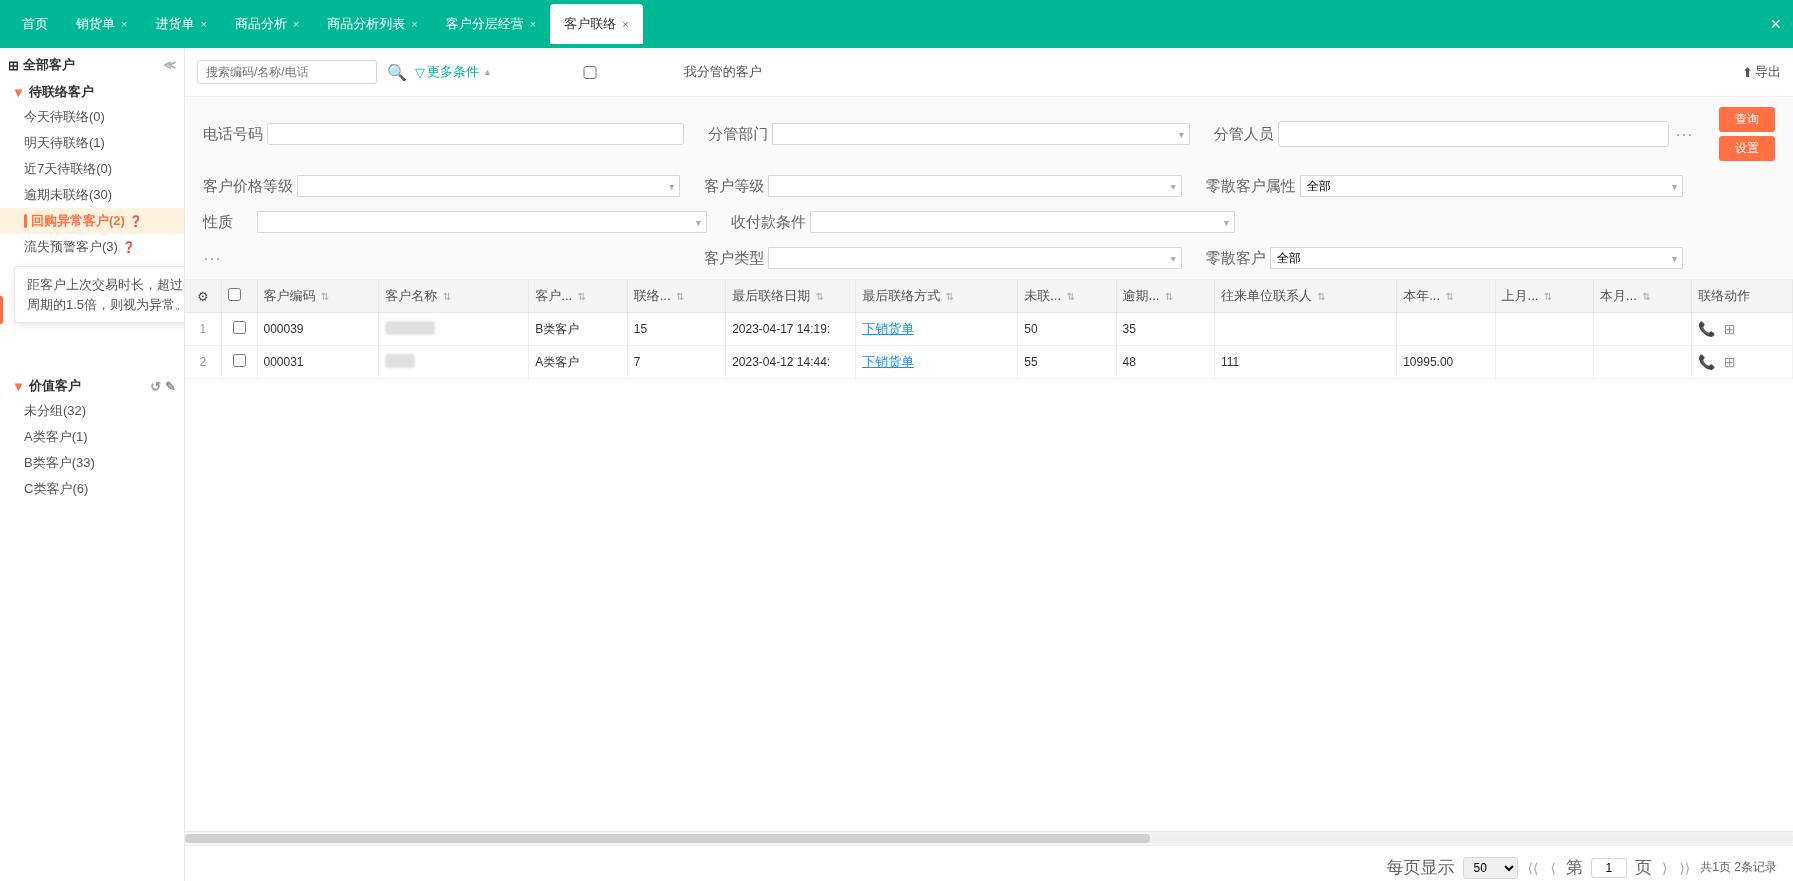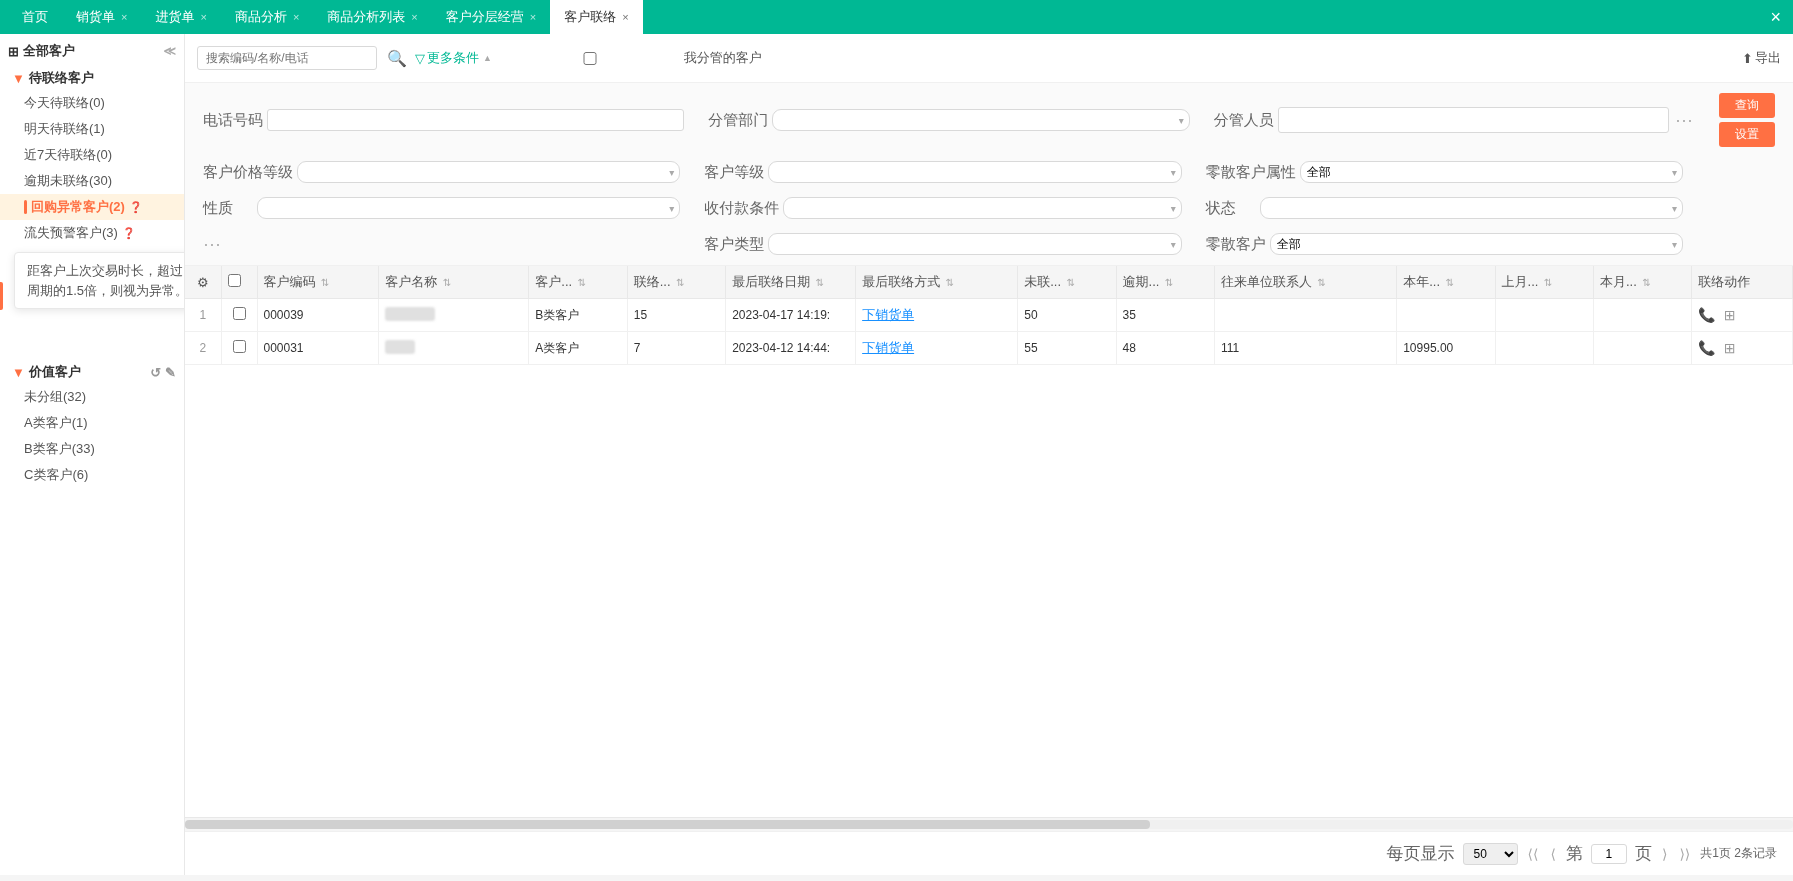--- a/index.html
+++ b/index.html
@@ -1,20 +1,20 @@
 <!DOCTYPE html>
 <html><head>
   <meta charset="utf-8">
   <style>
     * { box-sizing: border-box; margin: 0; padding: 0; font-family: 'Microsoft YaHei', Arial, sans-serif; font-size: 13px; }
     body { background: #f5f5f5; overflow: hidden; width: 1793px; height: 881px; }
 
     
     .top-nav {
-      height: 34px;
+      height: 48px;
       background: #00b894;
       display: flex;
       align-items: center;
       padding: 0 8px;
       color: #fff;
       position: relative;
     }
     .top-nav .nav-item {
       padding: 0 14px;
       height: 40px;
@@ -322,21 +322,21 @@
       white-space: nowrap;
       min-width: 50px;
     }
     .f-control {
       flex: 1;
       min-width: 0;
     }
     .f-select-box {
       width: 100%;
       border: 1px solid #d9d9d9;
-      border-radius: 9px;
+      border-radius: 1px;
       padding: 3px 22px 3px 6px;
       font-size: 12px;
       background: #fff;
       outline: none;
       cursor: pointer;
       appearance: none;
       position: relative;
     }
     .f-select-wrapper {
       position: relative;
@@ -577,26 +577,20 @@
 
       <div style="display:grid; grid-template-columns:1fr 1fr 1fr auto; gap:6px 12px; margin-bottom:6px;">
         <div class="f-cell">
           <span class="f-label">性质</span>
           <div class="f-select-wrapper f-control">
             <select class="f-select-box"></select>
           </div>
         </div>
         <div class="f-cell">
           <span class="f-label">收付款条件</span>
-          <div class="f-select-wrapper f-control">
-            <select class="f-select-box"></select>
-          </div>
-        </div>
-        <div class="f-cell">
-          <span class="f-label">状态</span>
           <div class="f-select-wrapper f-control">
             <select class="f-select-box"></select>
           </div>
         </div>
         <div style="width:80px;"></div>
       </div>
 
       <div style="display:grid; grid-template-columns:1fr 1fr 1fr auto; gap:6px 12px;">
         <div class="f-cell">
           <span style="color:#aaa; font-size:18px; cursor:pointer;">···</span>

